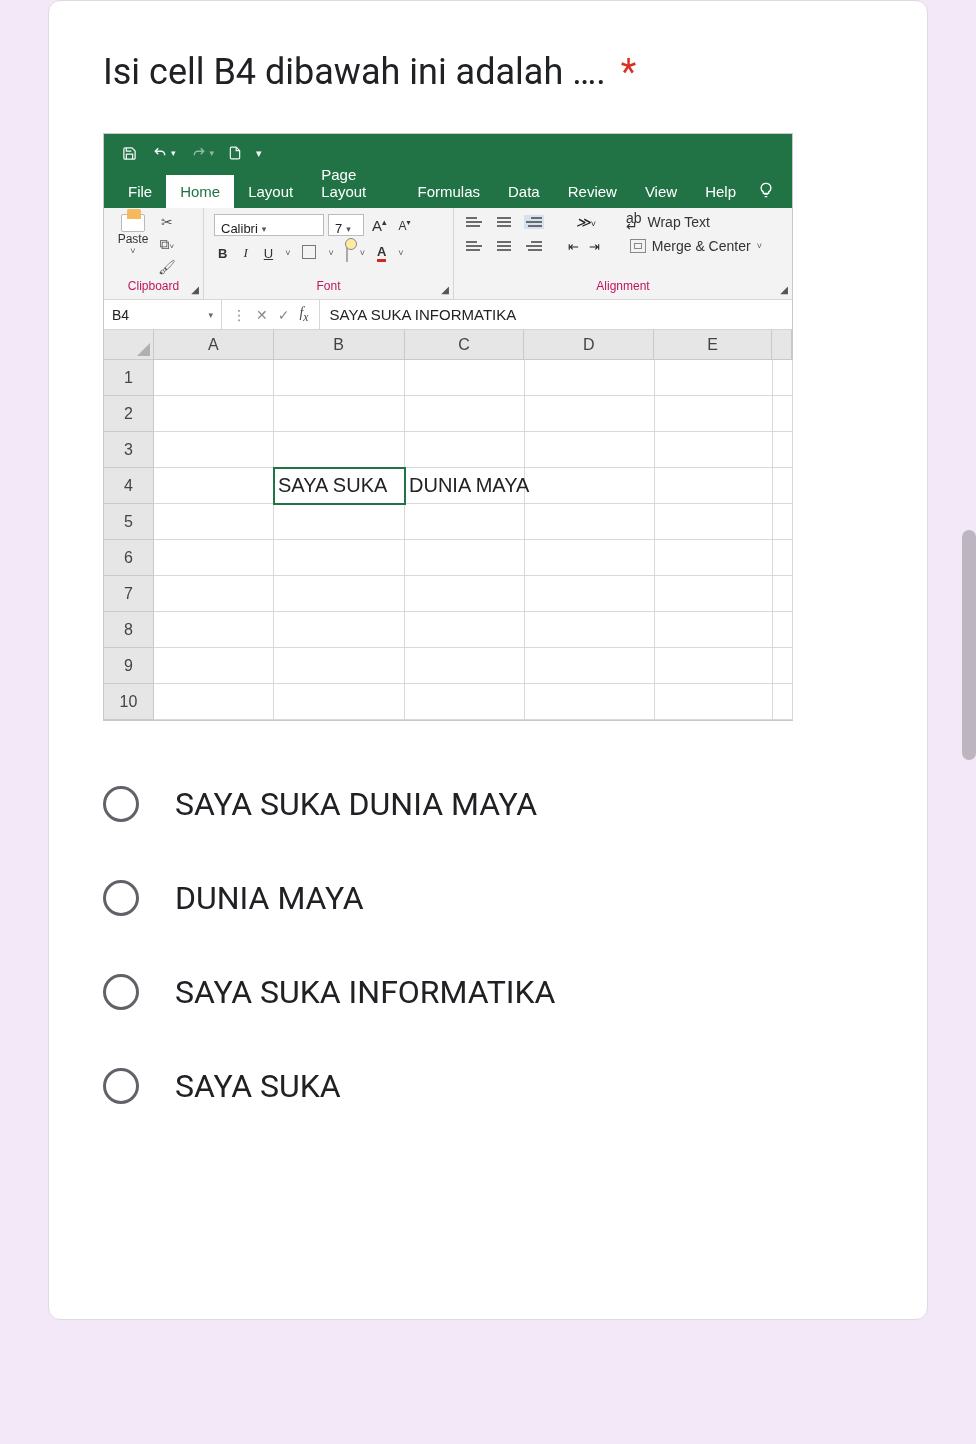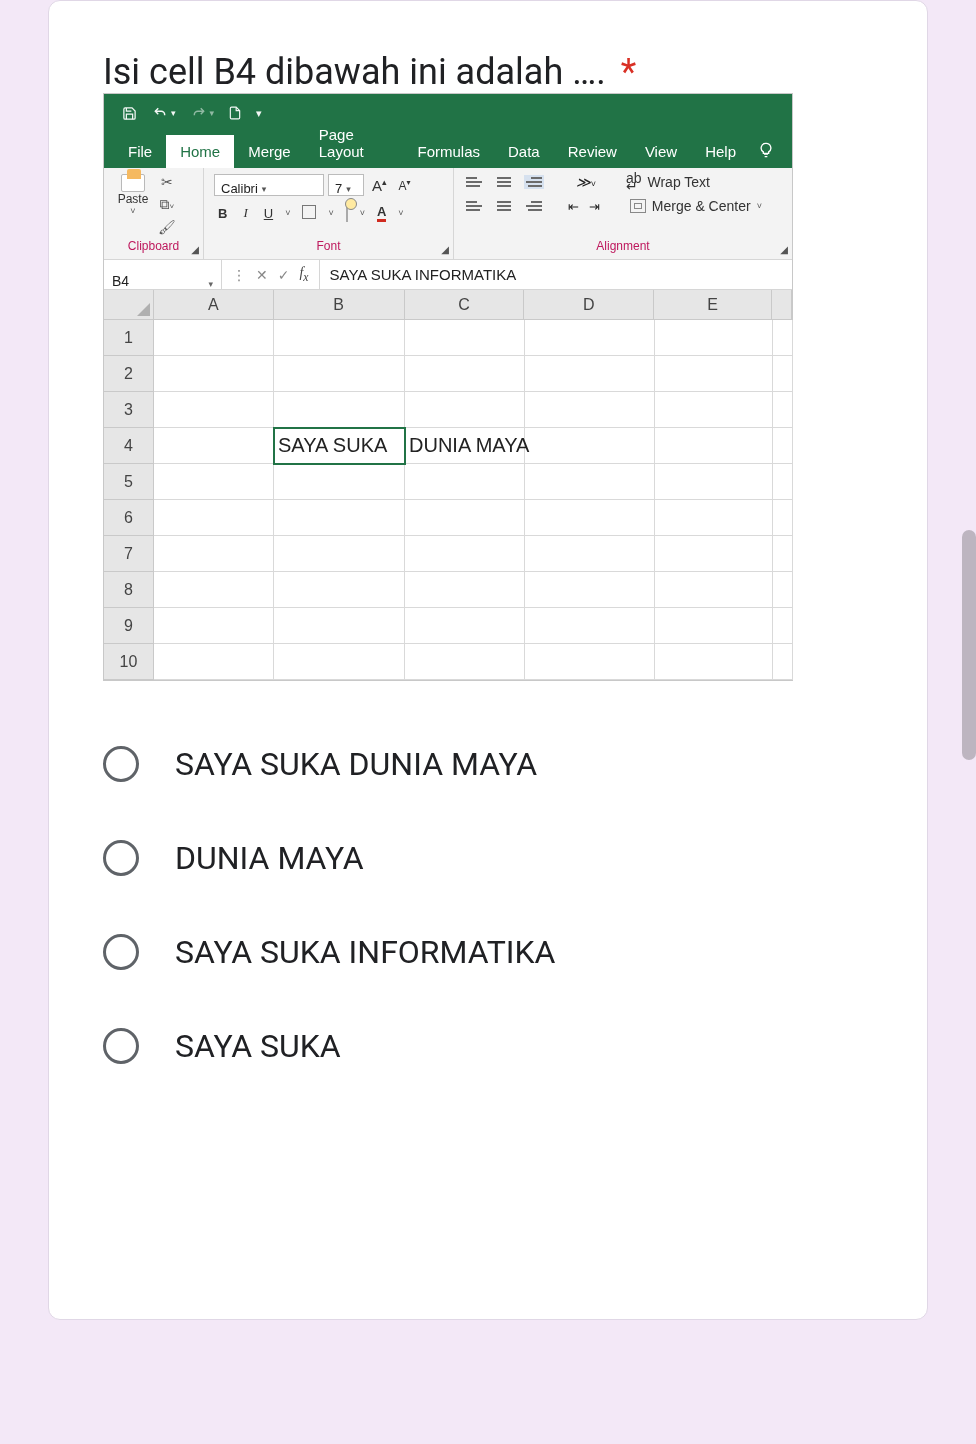--- a/index.html
+++ b/index.html
@@ -16,20 +16,21 @@
     border-radius: 12px;
     margin: 0 48px;
     padding: 50px 54px 60px 54px;
     border: 1px solid #e0d7e6;
     min-height: 1320px;
   }
   .question-title {
     font-size: 36px;
     font-weight: 400;
     color: #202124;
+    margin-bottom: 40px;
   }
   .required-star { color: #d93025; margin-left: 6px; }
   
   .excel-wrap {
     width: 690px;
     border: 1px solid #c8c8c8;
     margin-bottom: 36px;
     font-family: "Segoe UI", Arial, sans-serif;
     font-size: 14px;
     color: #222;
@@ -125,21 +126,21 @@
   .merge-icn{width:16px;height:14px;border:1px solid #888;position:relative;}
   .merge-icn::after{content:"";position:absolute;left:3px;top:3px;right:3px;bottom:3px;border:1px solid #888;}
   .wrap-icn{font-size:14px;display:flex;flex-direction:column;line-height:8px;}
   
   .xl-formulabar {
     display:flex; align-items:center; background:#fff; border-bottom:1px solid #d6d6d6;
     height: 30px;
   }
   .namebox {
     width:118px; border-right:1px solid #d6d6d6; height:100%;
-    display:flex; align-items:flex-end; padding:0 8px; font-size:14px; color:#222;
+    display:flex; align-items:center; padding:0 8px; font-size:14px; color:#222;
     background:#fff; position:relative;
   }
   .namebox .caret{ margin-left:auto; font-size:9px; color:#666;}
   .fb-btns{ display:flex; align-items:center; gap:10px; padding:0 10px; color:#888; border-right:1px solid #d6d6d6; height:100%;}
   .fb-btns .fx{ font-style:italic; font-family: 'Times New Roman', serif; font-size:14px; color:#444;}
   .fb-content{ padding:0 10px; font-size:15px; color:#222;}
   
   .xl-grid { display:flex; }
   .rowhdrs { display:flex; flex-direction:column; }
   .colhdrs { display:flex; }
@@ -215,21 +216,21 @@
             <path d="M14 2H6a2 2 0 0 0-2 2v16a2 2 0 0 0 2 2h12a2 2 0 0 0 2-2V8z"></path>
             <polyline points="14 2 14 8 20 8"></polyline>
           </svg>
       </span>
       <span class="tb-icon" style="font-size:11px;color:#fff;">▾</span>
     </div>
 
     <div class="xl-tabs">
       <div class="xl-tab">File</div>
       <div class="xl-tab active">Home</div>
-      <div class="xl-tab">Merge</div>
+      <div class="xl-tab">Layout</div>
       <div class="xl-tab">Page Layout</div>
       <div class="xl-tab">Formulas</div>
       <div class="xl-tab">Data</div>
       <div class="xl-tab">Review</div>
       <div class="xl-tab">View</div>
       <div class="xl-tab">Help</div>
       <span class="right-icon">
         <svg width="16" height="18" viewBox="0 0 24 24" fill="none" stroke="#fff" stroke-width="2">
             <path d="M9 18h6M10 22h4M12 2a7 7 0 0 0-4 12.9V17h8v-2.1A7 7 0 0 0 12 2z"></path>
           </svg>

